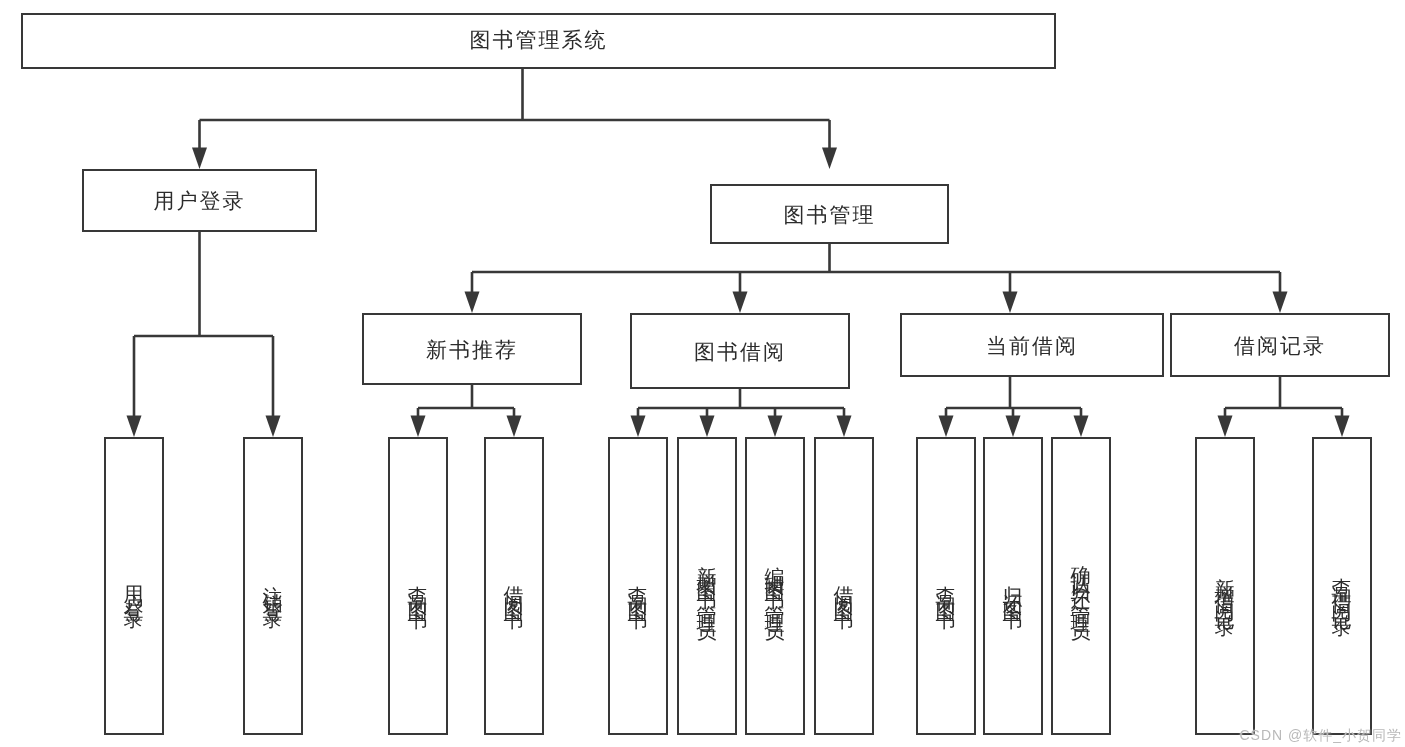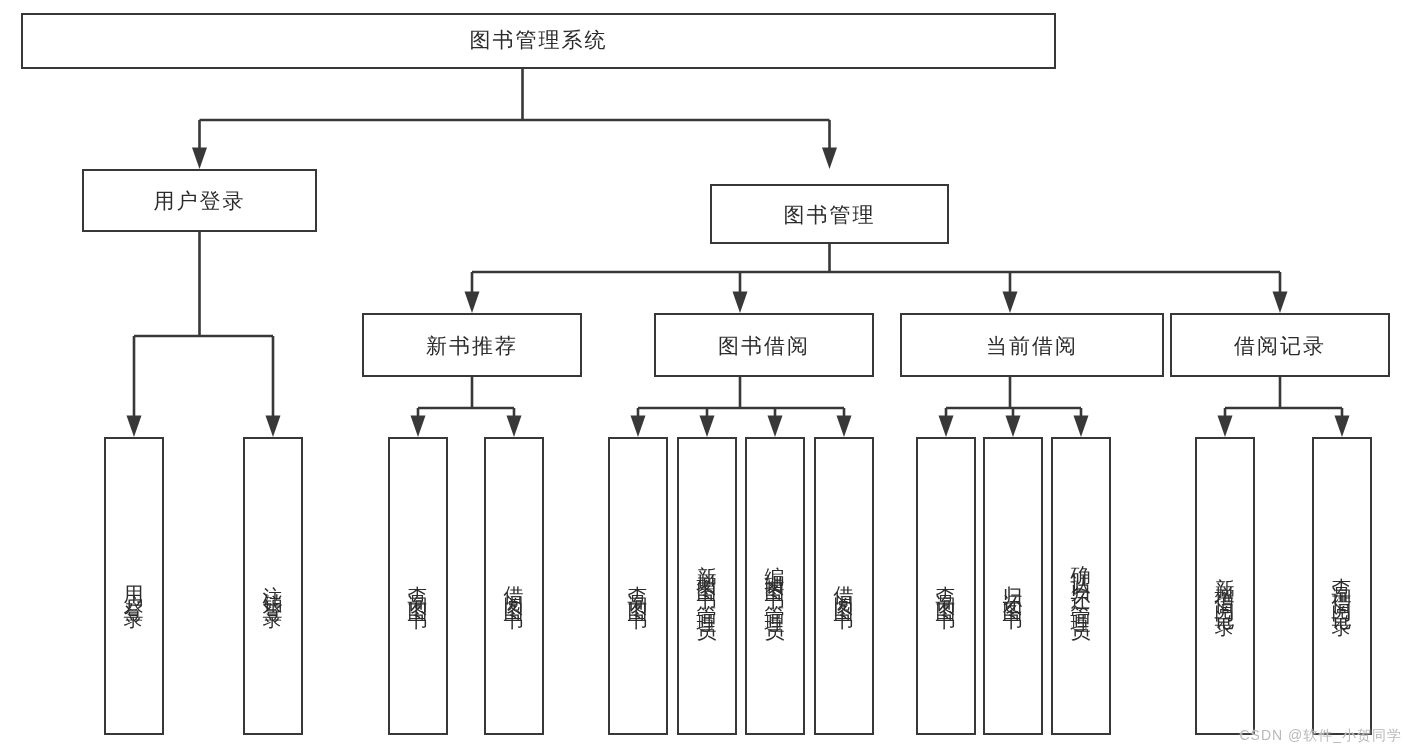--- a/index.html
+++ b/index.html
@@ -83,22 +83,22 @@
       <path d="M1217.5 415.5 h15 L1225 437 z"></path>
       <path d="M1334.5 415.5 h15 L1342 437 z"></path>
     </g>
   </svg>
 
   <div class="node" style="left:21px;top:13px;width:1035px;height:56px;font-family:Liberation Mono, monospace;">图书管理系统</div>
 
   <div class="node" style="left:82px;top:169px;width:235px;height:63px;">用户登录</div>
   <div class="node" style="left:710px;top:184px;width:239px;height:60px;">图书管理</div>
 
-  <div class="node" style="left:362px;top:313px;width:220px;height:64px;">新书推荐</div>
-  <div class="node" style="left:630px;top:313px;width:220px;height:64px;margin-left:24px;">图书借阅</div>
+  <div class="node" style="left:362px;top:313px;width:220px;height:72px;">新书推荐</div>
+  <div class="node" style="left:630px;top:313px;width:220px;height:76px;">图书借阅</div>
   <div class="node" style="left:900px;top:313px;width:264px;height:64px;">当前借阅</div>
   <div class="node" style="left:1170px;top:313px;width:220px;height:64px;">借阅记录</div>
 
   <div class="node v" style="left:104px;top:437px;width:60px;height:298px;">用户登录</div>
   <div class="node v" style="left:243px;top:437px;width:60px;height:298px;">注销登录</div>
 
   <div class="node v" style="left:388px;top:437px;width:60px;height:298px;">查询图书</div>
   <div class="node v" style="left:484px;top:437px;width:60px;height:298px;">借阅图书</div>
 
   <div class="node v" style="left:608px;top:437px;width:60px;height:298px;">查询图书</div>

